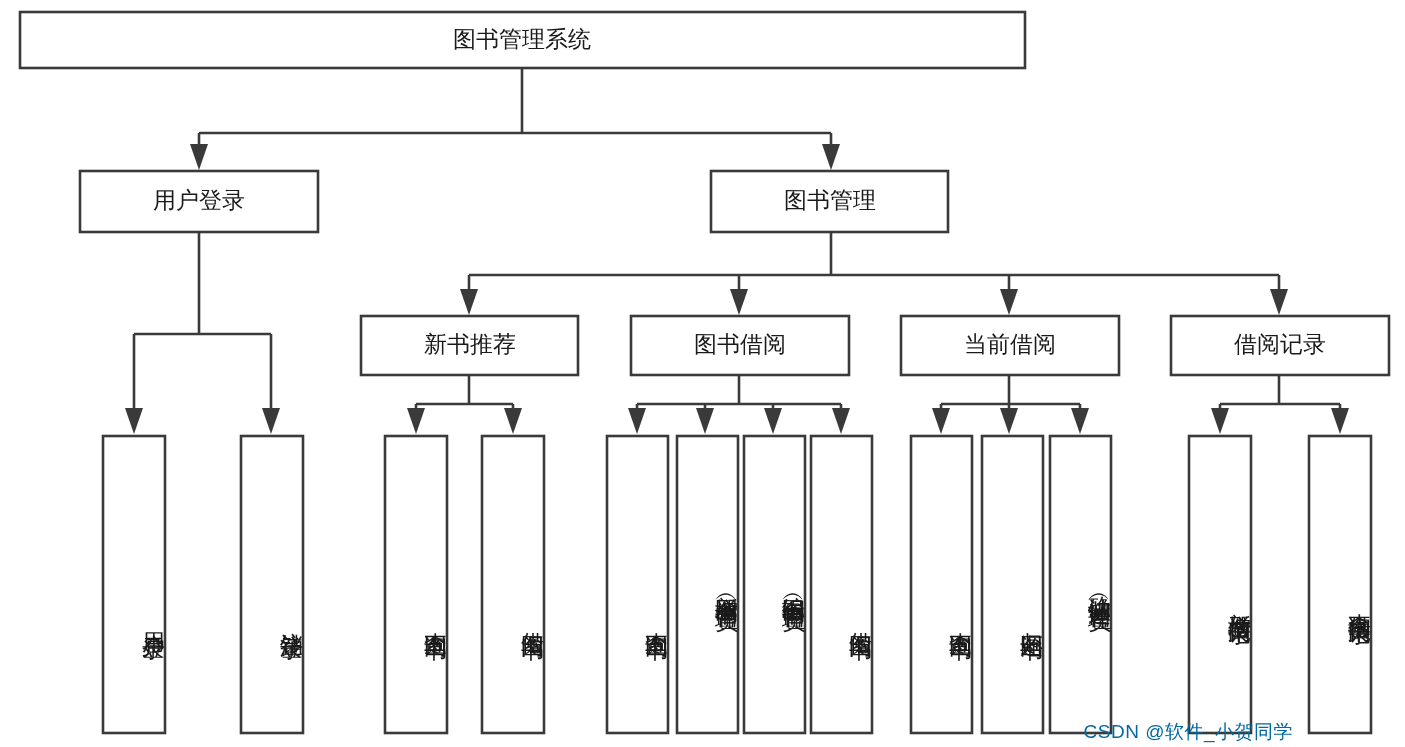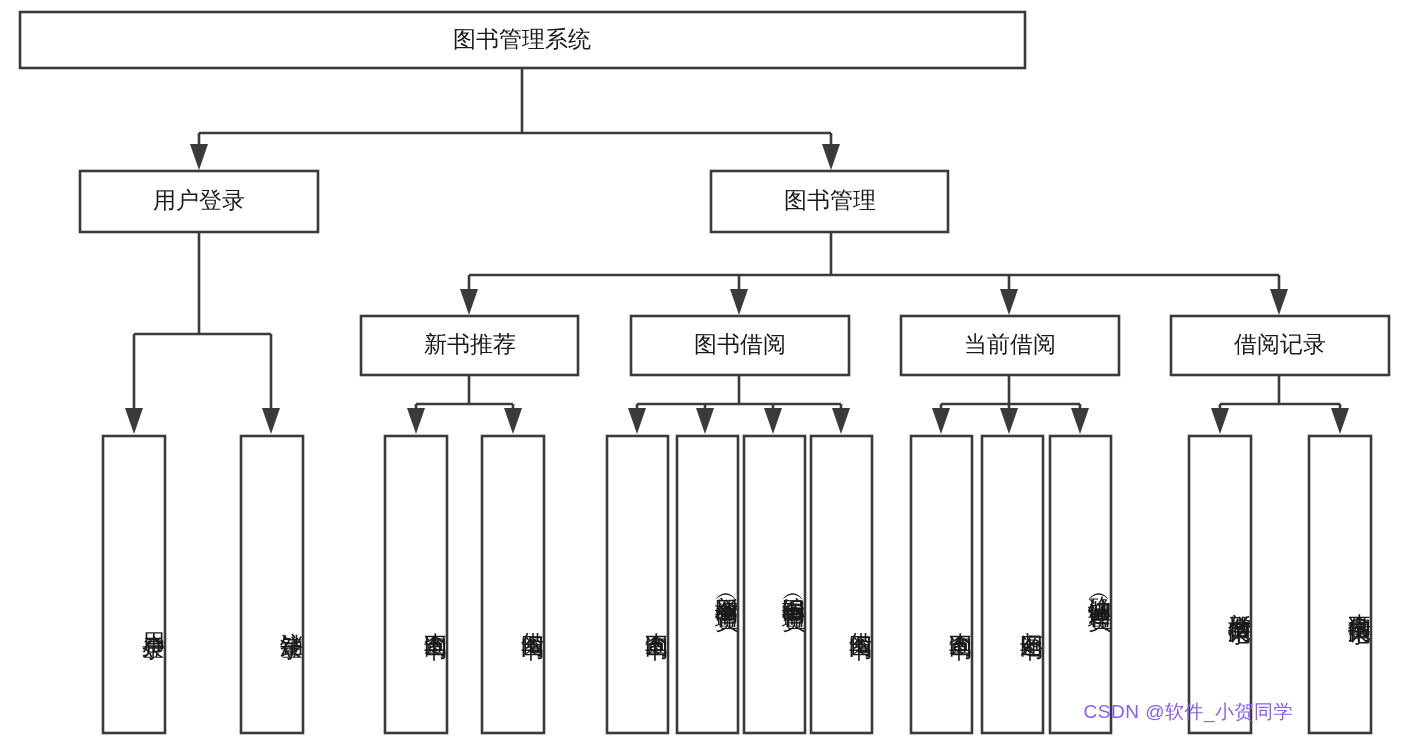--- a/index.html
+++ b/index.html
@@ -62,24 +62,24 @@
     white-space: nowrap;
     text-align: center;
     display: flex;
     align-items: flex-start;
     justify-content: center;
     pointer-events: none;
   }
   .watermark {
     position: absolute;
     right: 8px;
-    bottom: 22px;
+    bottom: 2px;
     font-family: "Liberation Sans", sans-serif;
     font-size: 19px;
-    color: #8b5cf6;
+    color: #0369a1;
     white-space: nowrap;
     letter-spacing: 0.5px;
   }
 </style>
 </head>
 <body>
 
 <div id="diagram-root">
 
   <svg class="flowchart" viewBox="0 0 1405 747">

